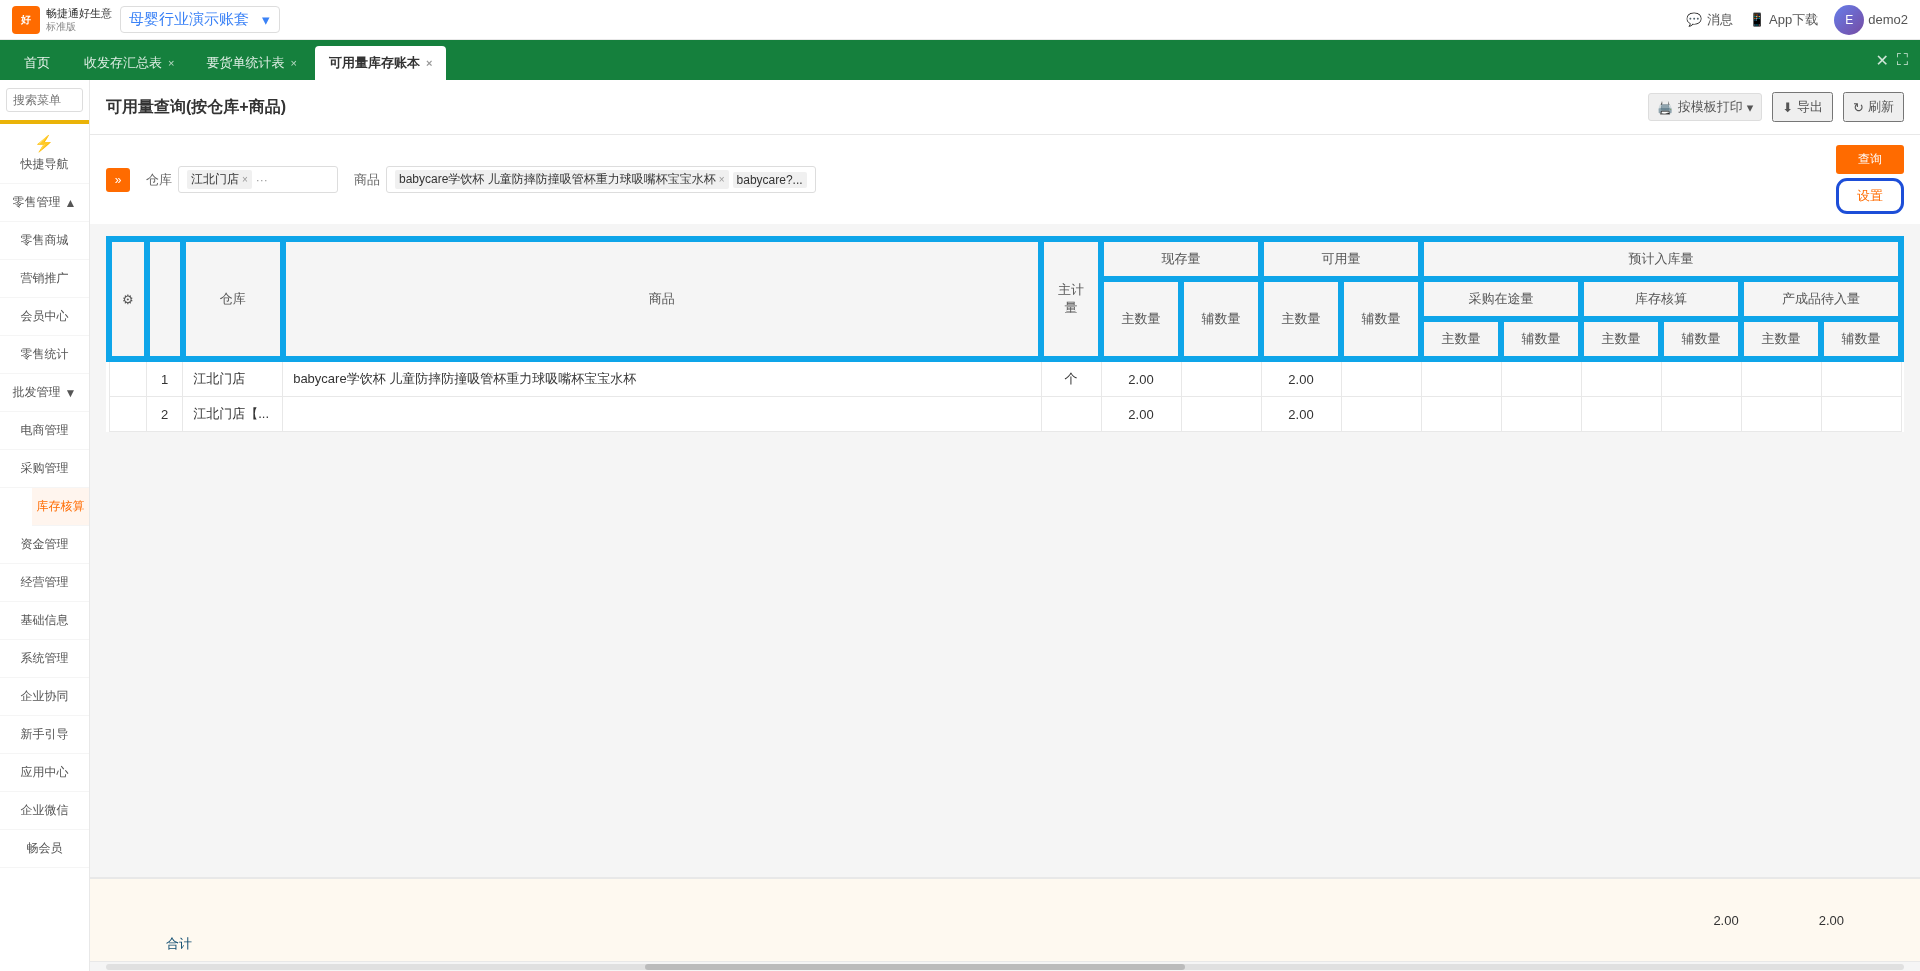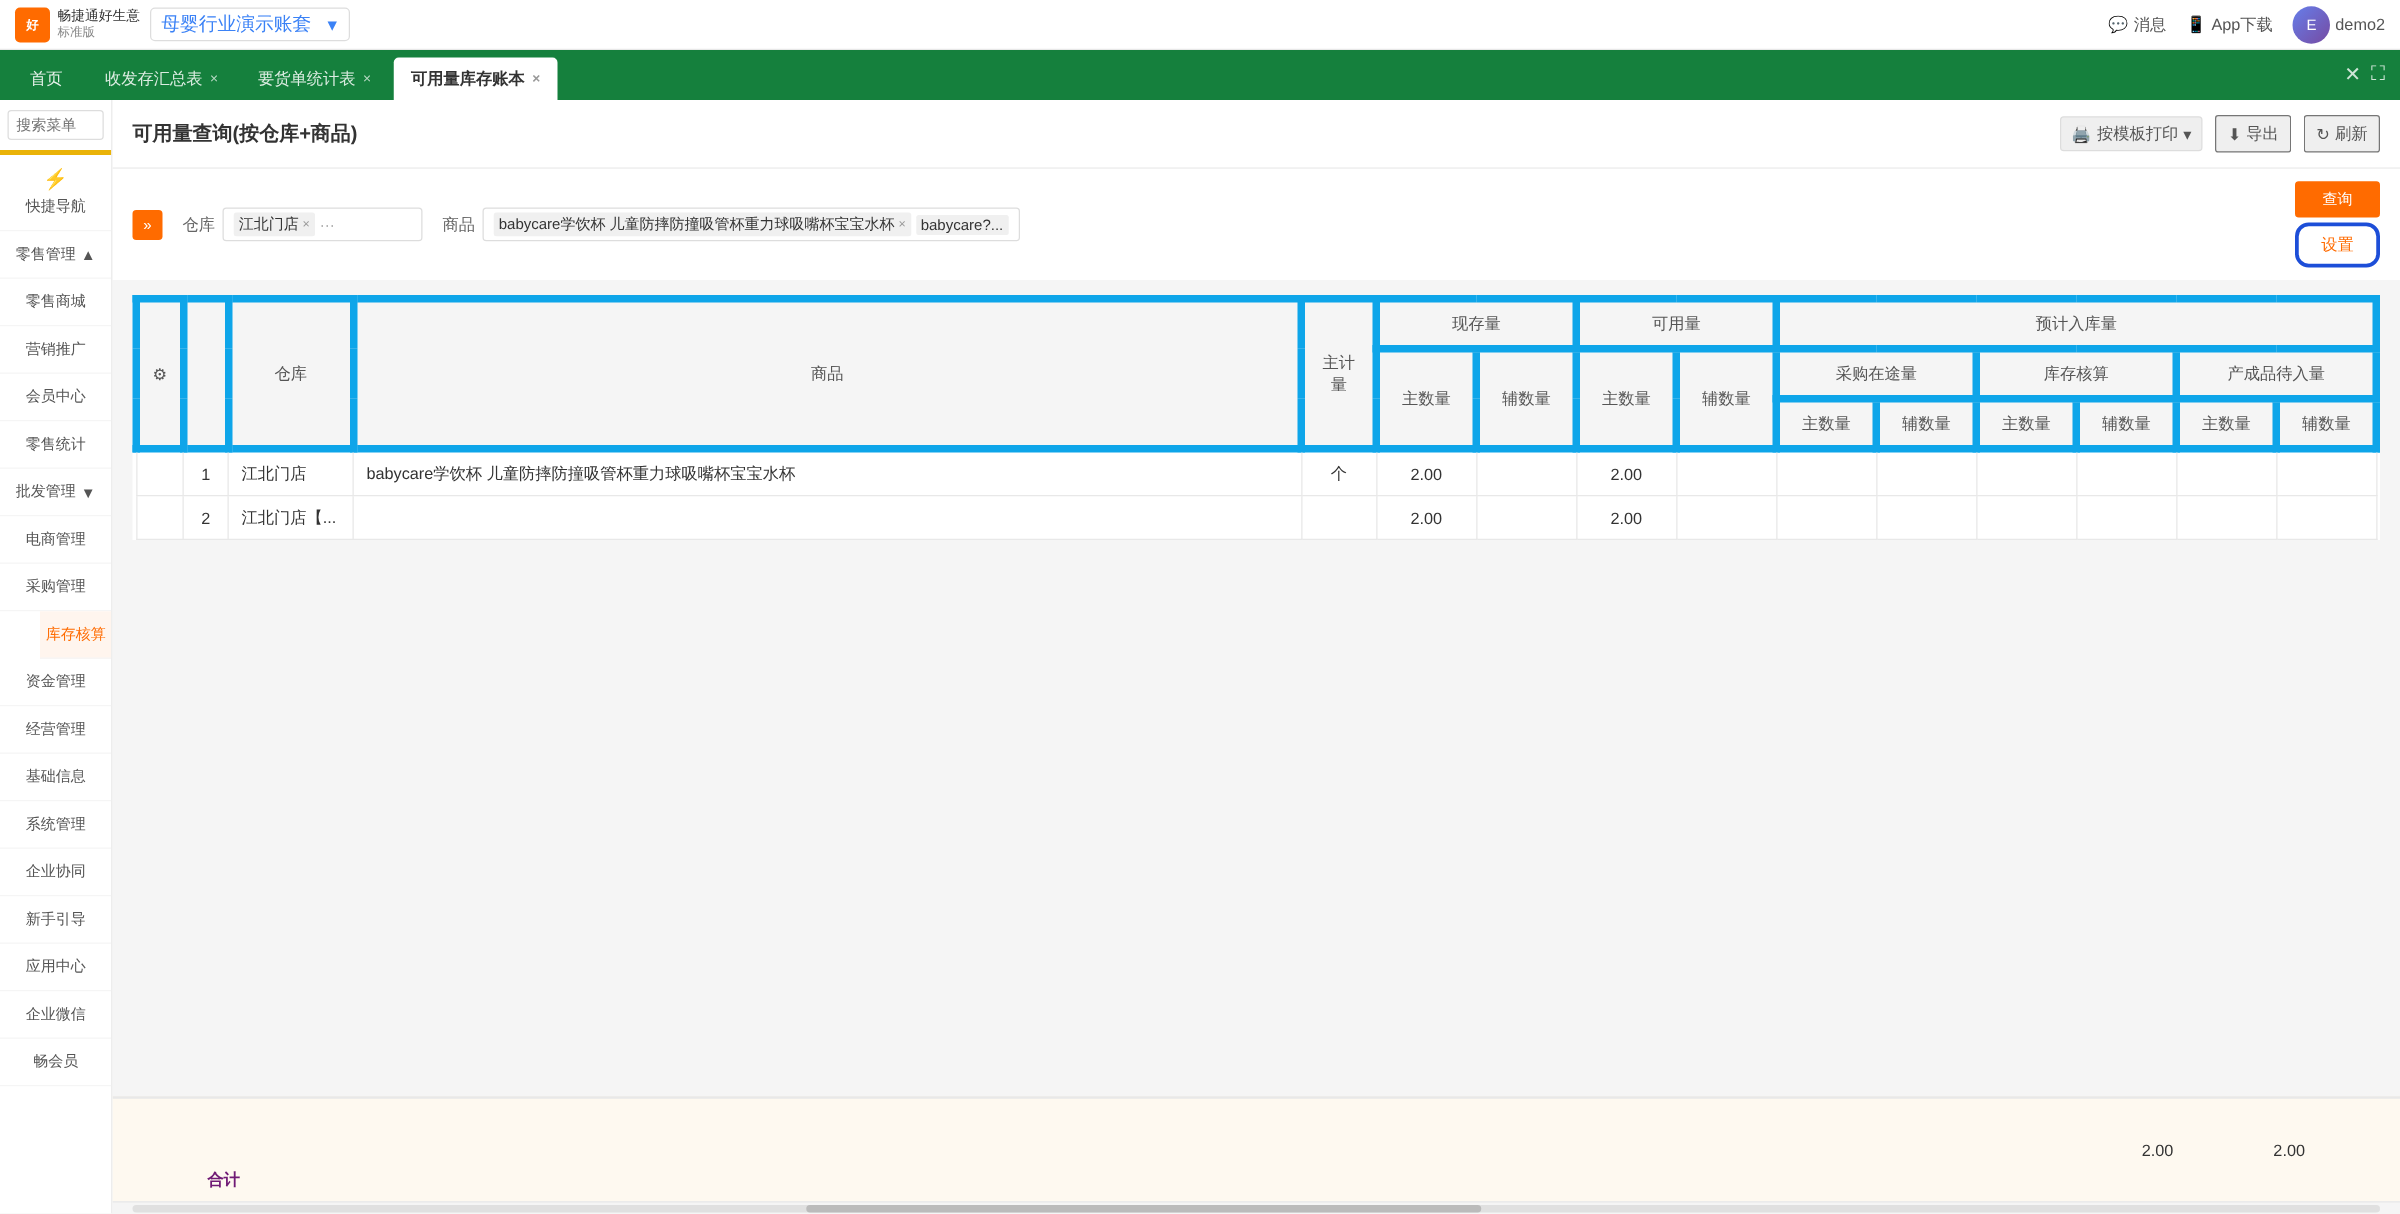--- a/index.html
+++ b/index.html
@@ -365,22 +365,22 @@
     .table-footer {
       background: #fef9f0;
       border-top: 2px solid #e8e8e8;
       display: flex;
       align-items: center;
       padding: 8px 16px;
       font-size: 13px;
       flex-shrink: 0;
     }
     .table-footer .total-label {
-      font-weight: 700;
-      color: #701a75;
+      font-weight: 400;
+      color: #0c4a6e;
       margin-left: 60px;
       margin-top: 48px;
     }
     .table-footer .total-vals {
       display: flex;
       gap: 0;
     }
 
     
     .scrollbar-row {

